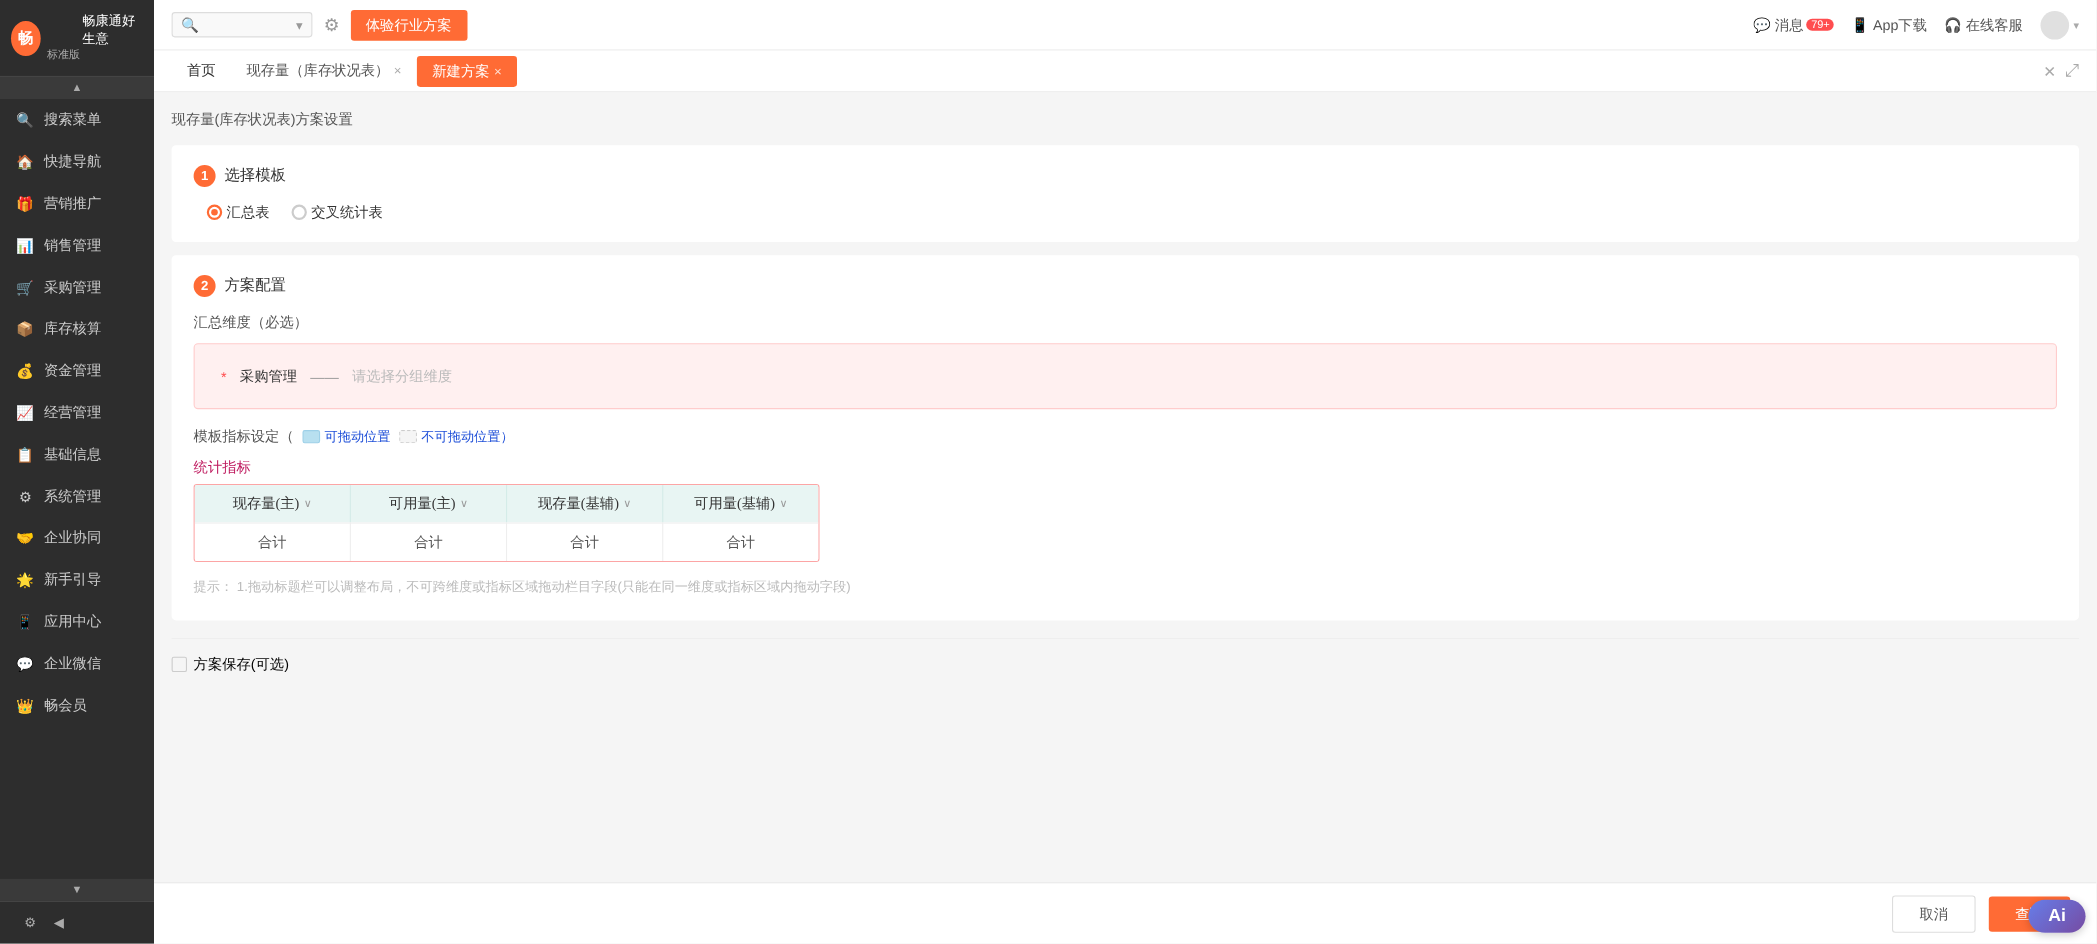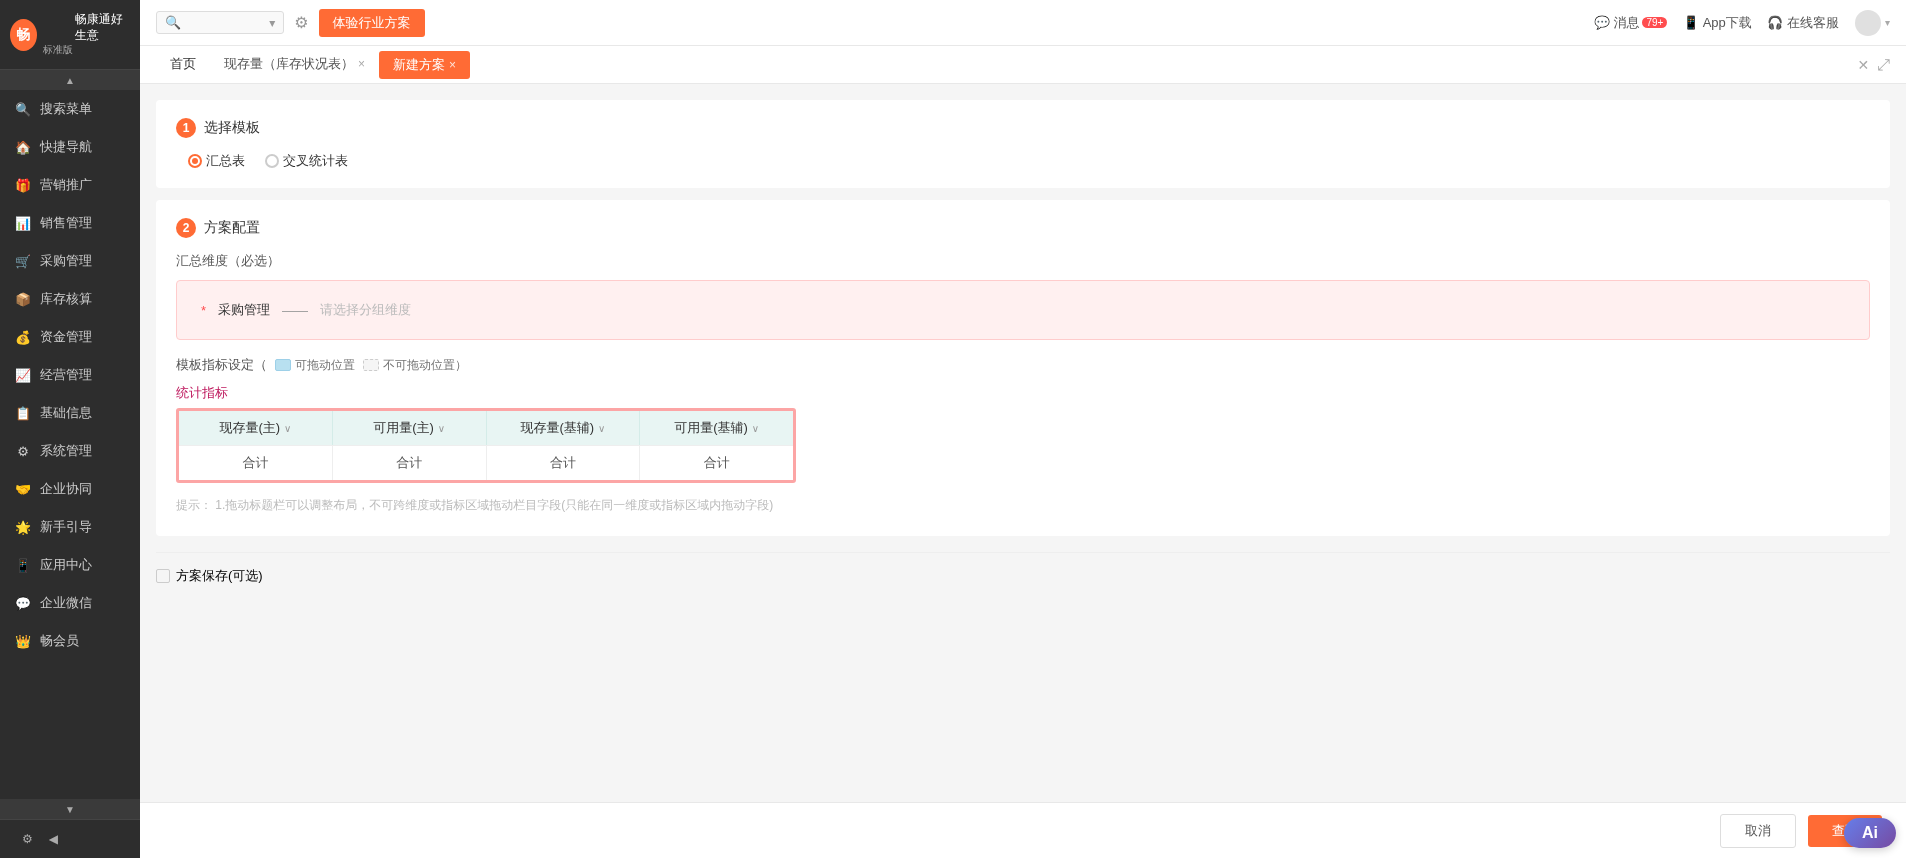--- a/index.html
+++ b/index.html
@@ -196,37 +196,38 @@
 
     
     .indicator-settings {
       margin-bottom: 12px;
     }
     .indicator-label {
       font-size: 13px; color: #555; margin-bottom: 10px;
       display: flex; align-items: center; gap: 8px;
     }
     .legend-item {
-      display: flex; align-items: center; gap: 4px; font-size: 12px; color: #737373;
+      display: flex; align-items: center; gap: 4px; font-size: 12px; color: #1d4ed8;
     }
     .legend-box {
       width: 16px; height: 12px; border-radius: 2px;
     }
     .legend-draggable { background: #b8e0f0; border: 1px solid #9dd0e8; }
     .legend-no-drag { background: #f5f5f5; border: 1px dashed #ccc; }
 
     
     .stats-section-title {
       color: #be185d; font-size: 13px; margin-bottom: 6px; font-weight: 500;
     }
     .stats-table {
-      border: 3px solid #fca5a5;
+      border: 1px solid #fca5a5;
       border-radius: 3px;
       overflow: hidden;
-      width: 620px;
+      width: 569px;
+      font-family: Liberation Serif, serif;
     }
     .stats-header-row {
       display: flex; background: #e8f5f3;
     }
     .stats-header-cell {
       flex: 1; padding: 8px 12px;
       font-size: 13px; color: #333;
       border-right: 1px solid #d4ece8;
       display: flex; align-items: center; justify-content: center; gap: 4px;
     }
@@ -413,20 +414,21 @@
       <span style="font-size:12px;opacity:0.8;">×</span>
     </div>
     <div class="tabs-spacer"></div>
     <div class="tabs-action">
       <span style="font-size:14px;">✕</span>
       <span>⤢</span>
     </div>
   </div>
 
   <div class="content">
+    <div class="content-title">现存量(库存状况表)方案设置</div>
 
     <div class="card">
       <div class="step-header">
         <div class="step-badge">1</div>
         <span class="step-title">选择模板</span>
       </div>
       <div class="radio-group">
         <label class="radio-item">
           <div class="radio-dot checked"></div>
           <span>汇总表</span>

